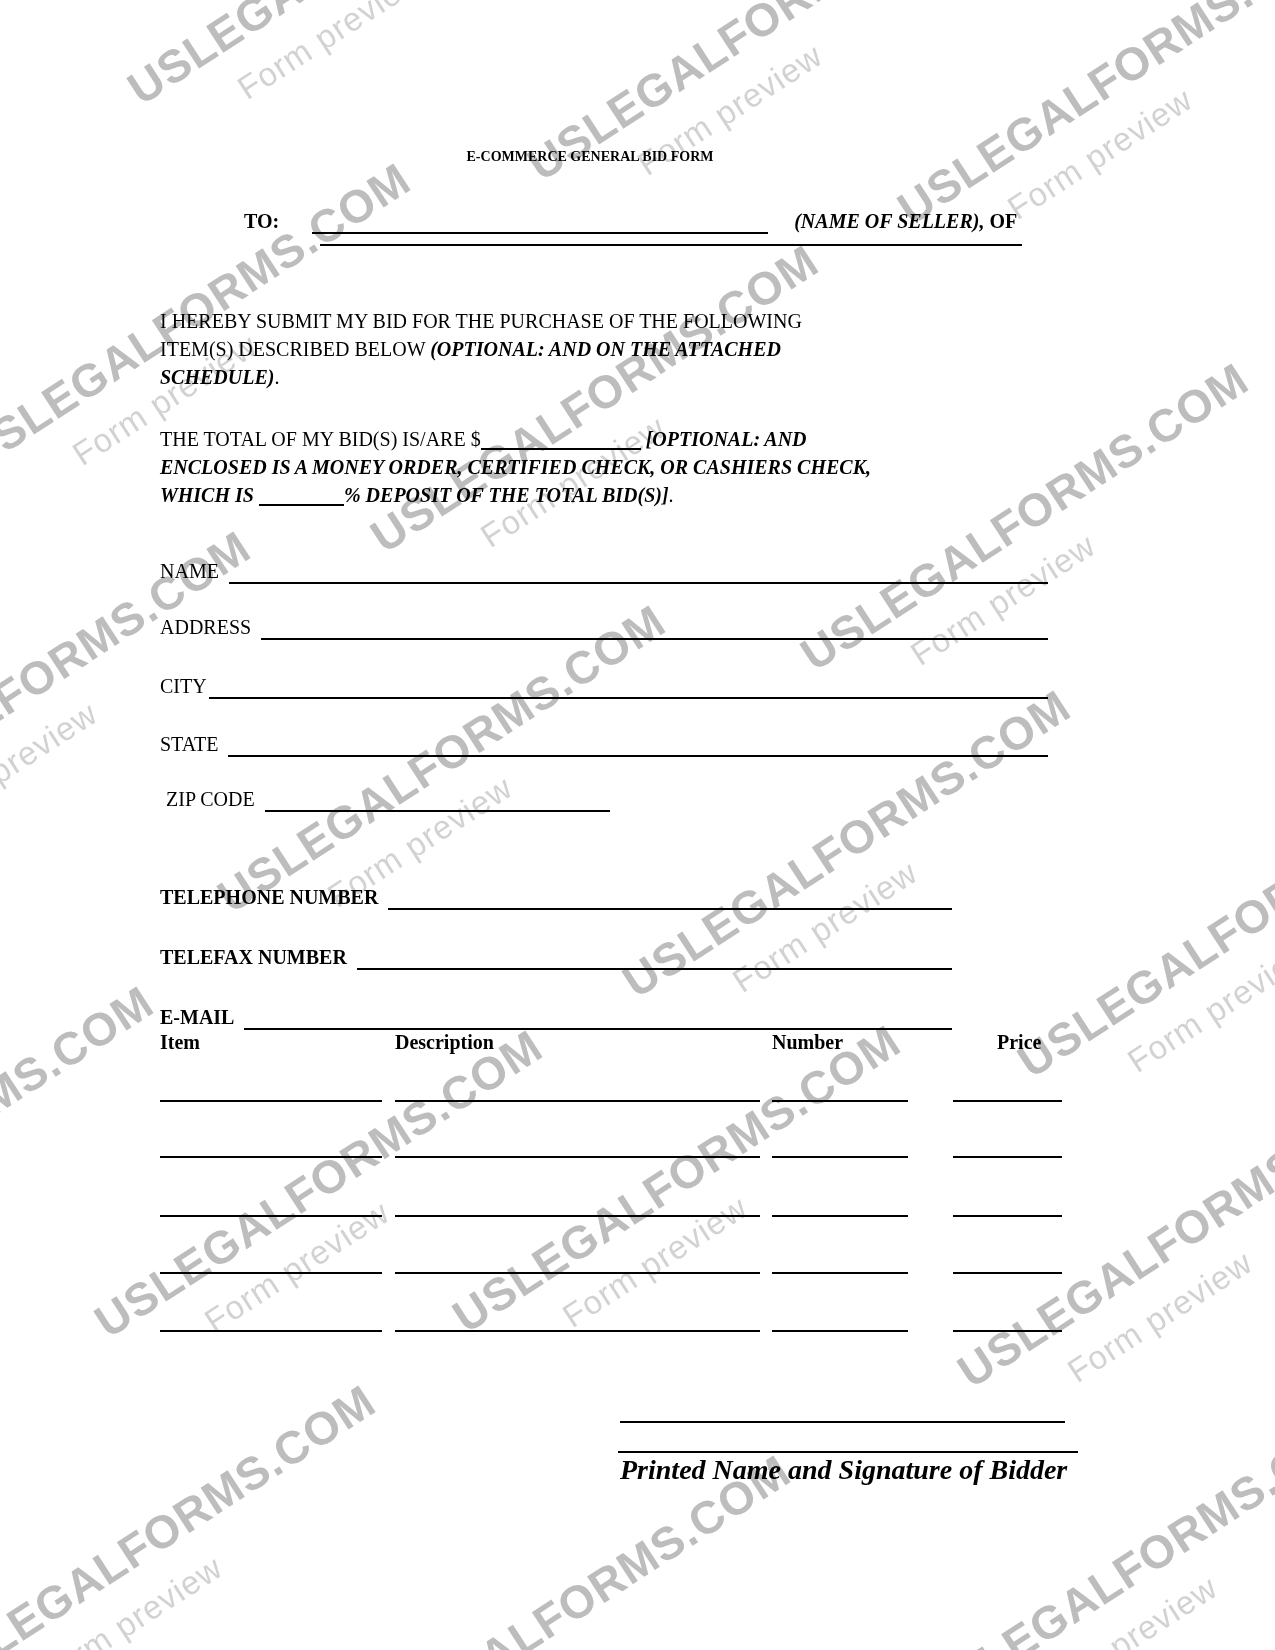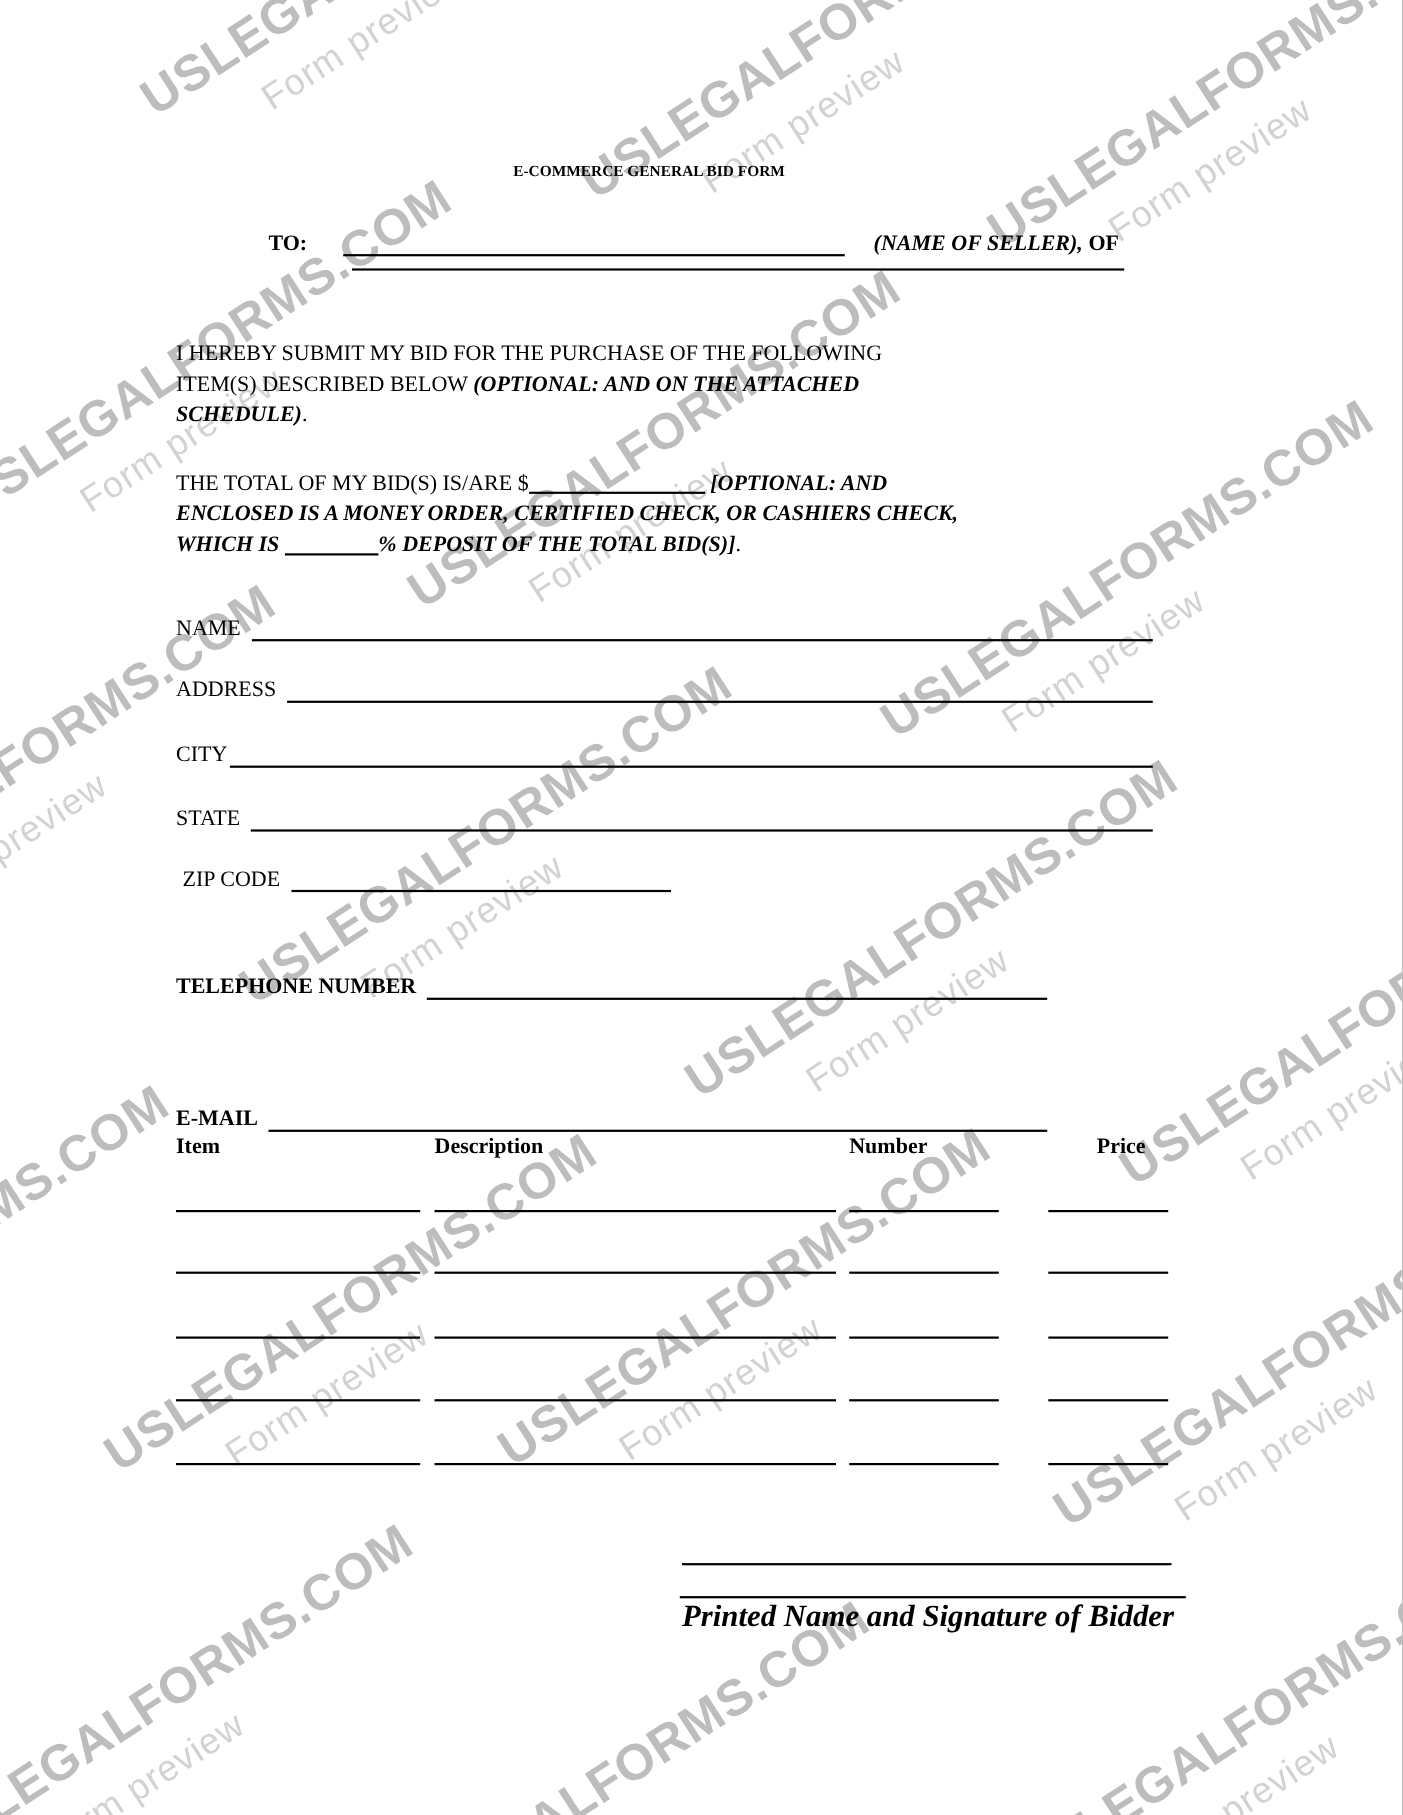--- a/index.html
+++ b/index.html
@@ -146,20 +146,24 @@
     <span class="blank"></span>
   </div>
   <div class="abs row field-row" style="top:787px">
     <span style="margin-left:6px">ZIP CODE</span>
     <span class="blank" style="flex:0 0 345px"></span>
   </div>
   <div class="abs row field-row narrow" style="top:845px">
     <span class="bold">TELEPHONE NUMBER</span>
     <span class="blank"></span>
   </div>
+  <div class="abs row field-row narrow" style="top:905px">
+    <span class="bold">TELEFAX NUMBER</span>
+    <span class="blank"></span>
+  </div>
   <div class="abs row field-row narrow" style="top:965px">
     <span class="bold">E-MAIL</span>
     <span class="blank"></span>
   </div>
 
   <div class="abs thead" style="top:1030px">
     <span style="left:0">Item</span>
     <span style="left:235px">Description</span>
     <span style="left:612px">Number</span>
     <span style="left:837px">Price</span>

